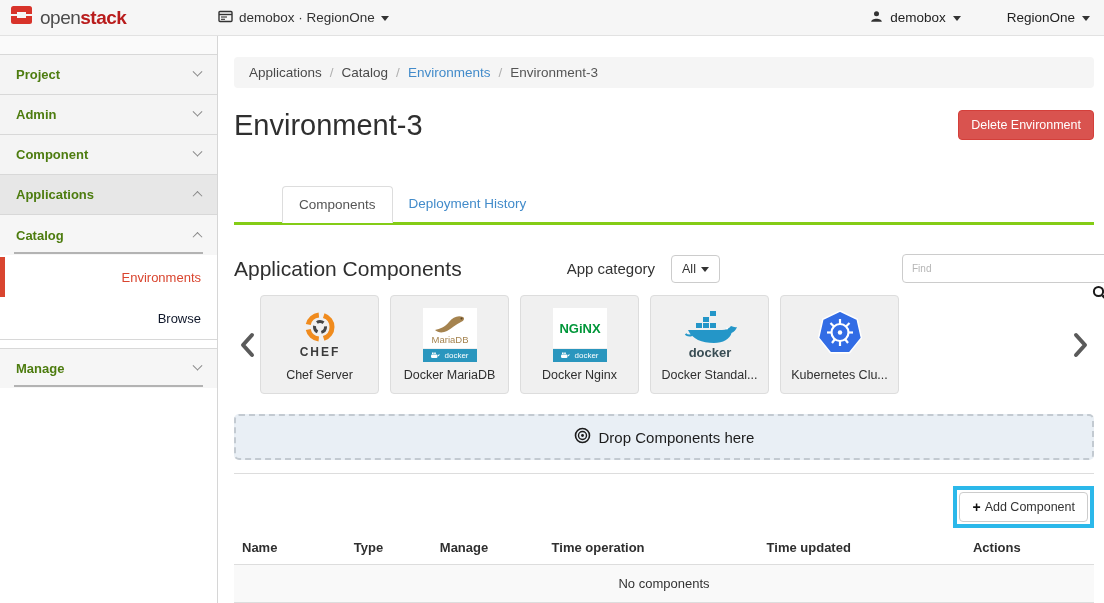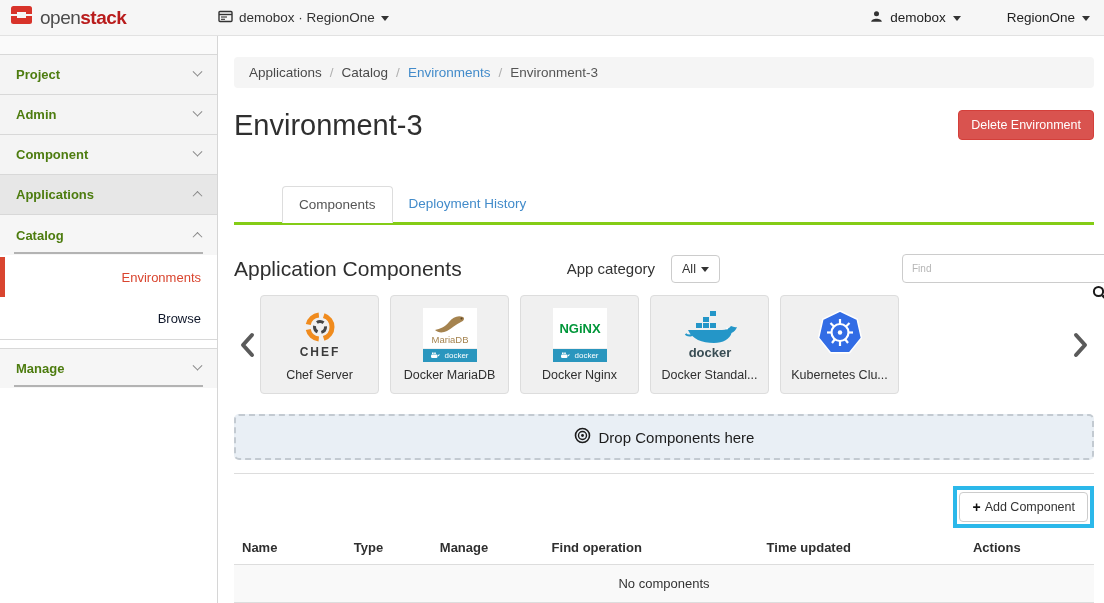--- a/index.html
+++ b/index.html
@@ -356,21 +356,21 @@
         </button>
       </div>
     </div>
 
     <table class="comp">
       <thead>
         <tr>
           <th style="width:13%">Name</th>
           <th style="width:10%">Type</th>
           <th style="width:13%">Manage</th>
-          <th style="width:25%">Find operation</th>
+          <th style="width:25%">Time operation</th>
           <th style="width:24%">Time updated</th>
           <th style="width:15%">Actions</th>
         </tr>
       </thead>
       <tbody>
         <tr>
           <td class="empty" colspan="6">No components</td>
         </tr>
       </tbody>
     </table>

